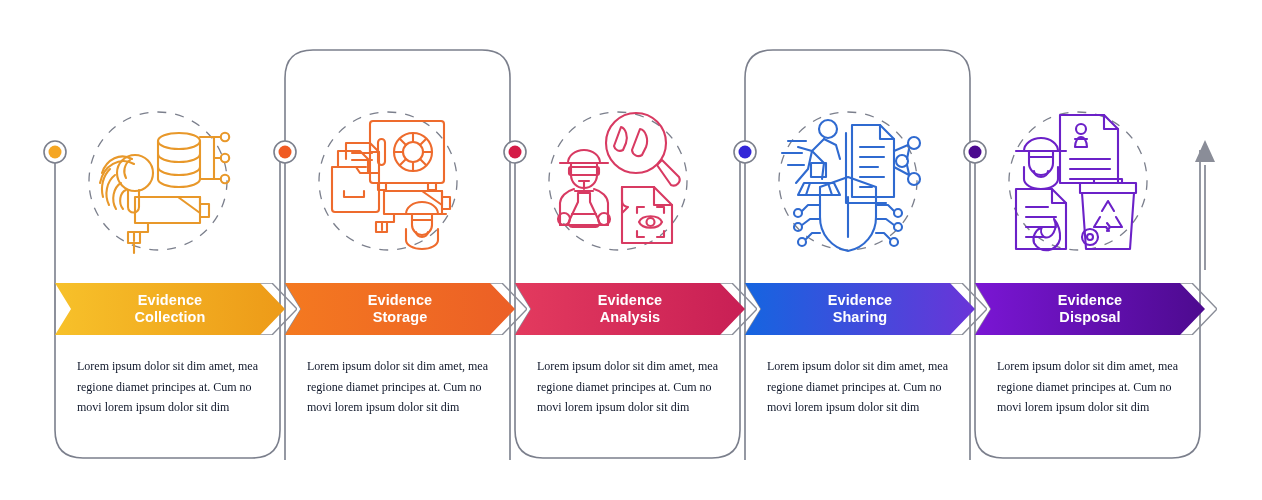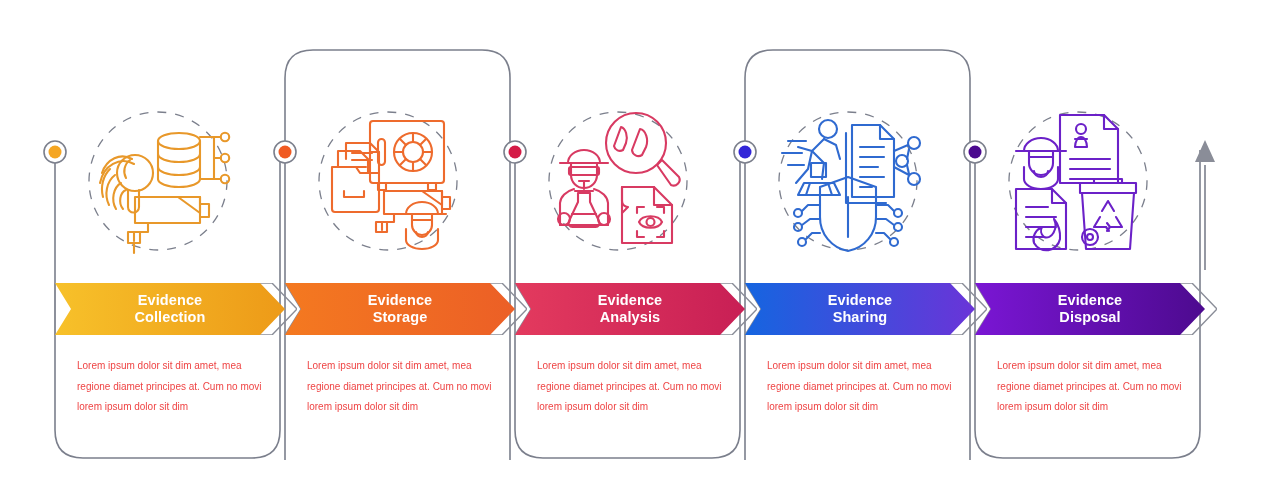--- a/index.html
+++ b/index.html
@@ -76,24 +76,25 @@
     text-align: center;
     white-space: pre-line;
   }
 
   
   .desc {
     position: absolute;
     left: 22px;
     top: 343px;
     width: 188px;
-    color: #ef4444;
-    font-size: 10px;
+    color: #0f172a;
+    font-size: 12px;
     line-height: 20.5px;
     text-align: left;
+    font-family: Liberation Serif, serif;
   }
 </style>
 </head>
 <body>
 
 <div id="infographic">
 
   <svg class="layer svg-layer" viewBox="0 0 1262 500" width="1262" height="500">
     <g fill="none" stroke="#7b7f8c" stroke-width="1.6">
 

